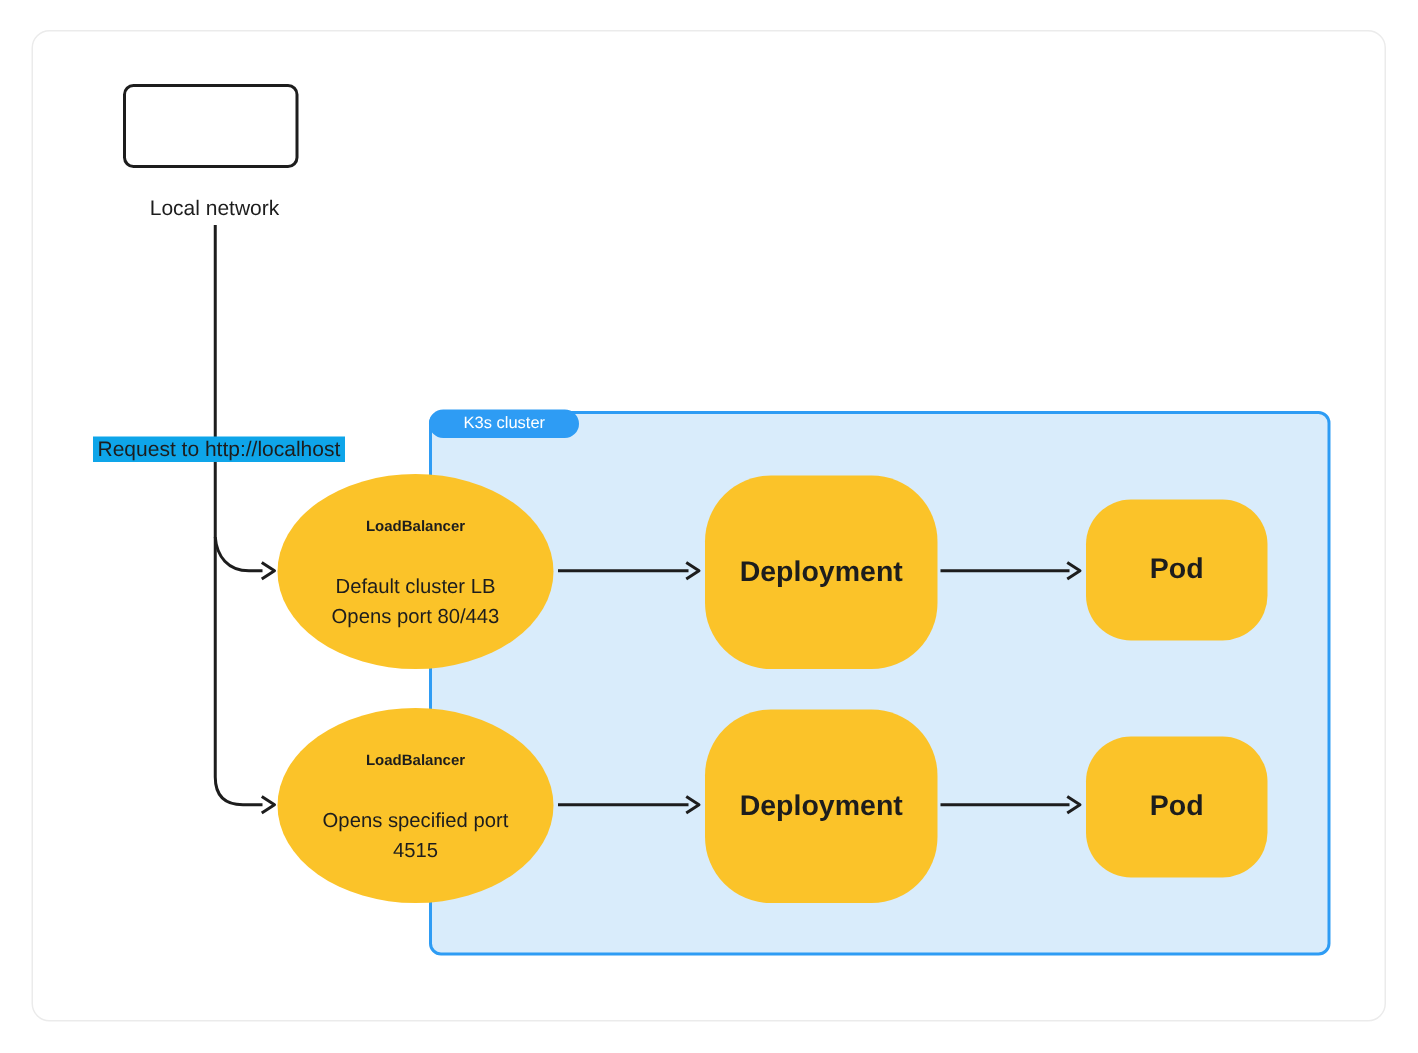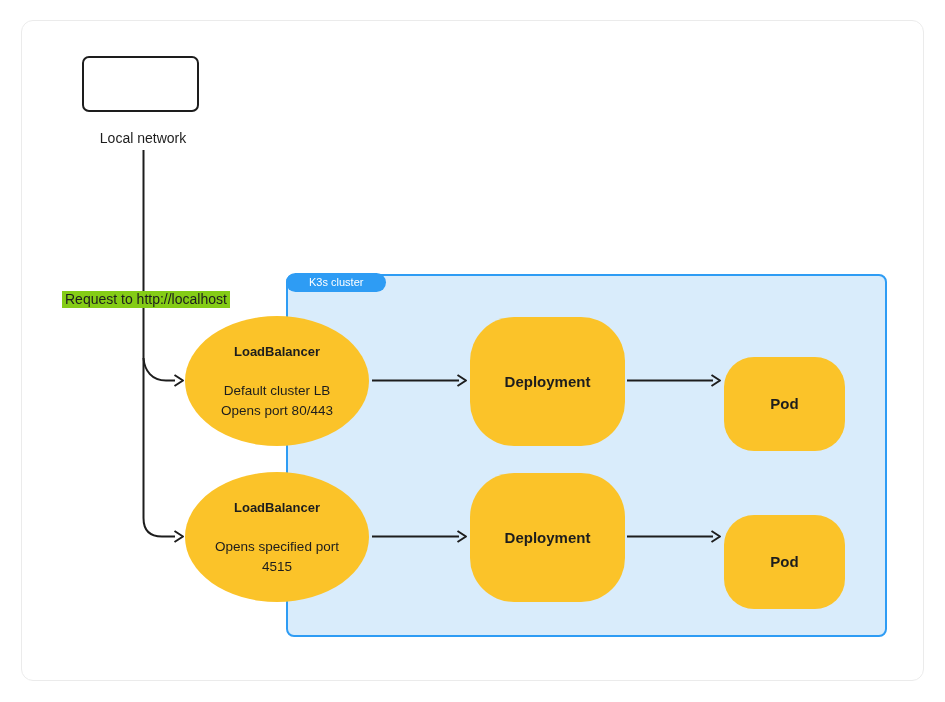--- a/index.html
+++ b/index.html
@@ -21,21 +21,21 @@
   .connectors{position:absolute;left:0;top:0;width:945px;height:702px;pointer-events:none;}
   .local-box{
     position:absolute;left:82px;top:56px;width:113px;height:52px;
     background:#ffffff;border:2.5px solid #1d1d1d;border-radius:7px;
   }
   .local-label{
     position:absolute;left:143px;top:130px;transform:translateX(-50%);
     font-size:14px;line-height:17px;white-space:nowrap;
   }
   .edge-label{
-    position:absolute;background:#84cc16;padding:0 3px;
+    position:absolute;background:#0ea5e9;padding:0 3px;
     font-size:14px;line-height:17px;white-space:nowrap;
   }
   .edge-label.l1{left:62px;top:291px;}
   .edge-label.l2{left:43px;top:452px;}
   .cluster{
     position:absolute;left:286px;top:274px;width:601px;height:363px;
     background:var(--cluster-fill);border:2px solid var(--cluster-border);
     border-radius:8px;box-sizing:border-box;
   }
   .badge{
@@ -48,26 +48,26 @@
     position:absolute;background:var(--node-fill);
     display:flex;flex-direction:column;align-items:center;justify-content:center;
     text-align:center;
   }
   .ellipse{width:184px;height:130px;border-radius:50%;left:185px;}
   .ellipse.r1{top:316px;}
   .ellipse.r2{top:472px;}
   .deployment{left:470px;width:155px;height:129px;border-radius:44px;}
   .deployment.r1{top:317px;}
   .deployment.r2{top:473px;}
-  .pod{left:724px;width:121px;height:94px;border-radius:30px;margin-top:24px;}
+  .pod{left:724px;width:121px;height:94px;border-radius:30px;}
   .pod.r1{top:333px;}
   .pod.r2{top:491px;}
-  .node-title{font-weight:700;font-size:13px;line-height:19.5px;margin-bottom:19.5px;}
+  .node-title{font-weight:700;font-size:10px;line-height:19.5px;margin-bottom:19.5px;}
   .node-line{font-size:13.5px;line-height:19.5px;}
-  .node-single{font-weight:700;font-size:15px;line-height:19.5px;}
+  .node-single{font-weight:700;font-size:19px;line-height:19.5px;}
 </style>
 </head>
 <body>
 
 <div class="canvas">
   <div class="card"></div>
 
   <div class="cluster"></div>
 
   <svg class="connectors" width="945" height="702" viewBox="0 0 945 702" fill="none" stroke="#1D1D1D" stroke-width="2">

